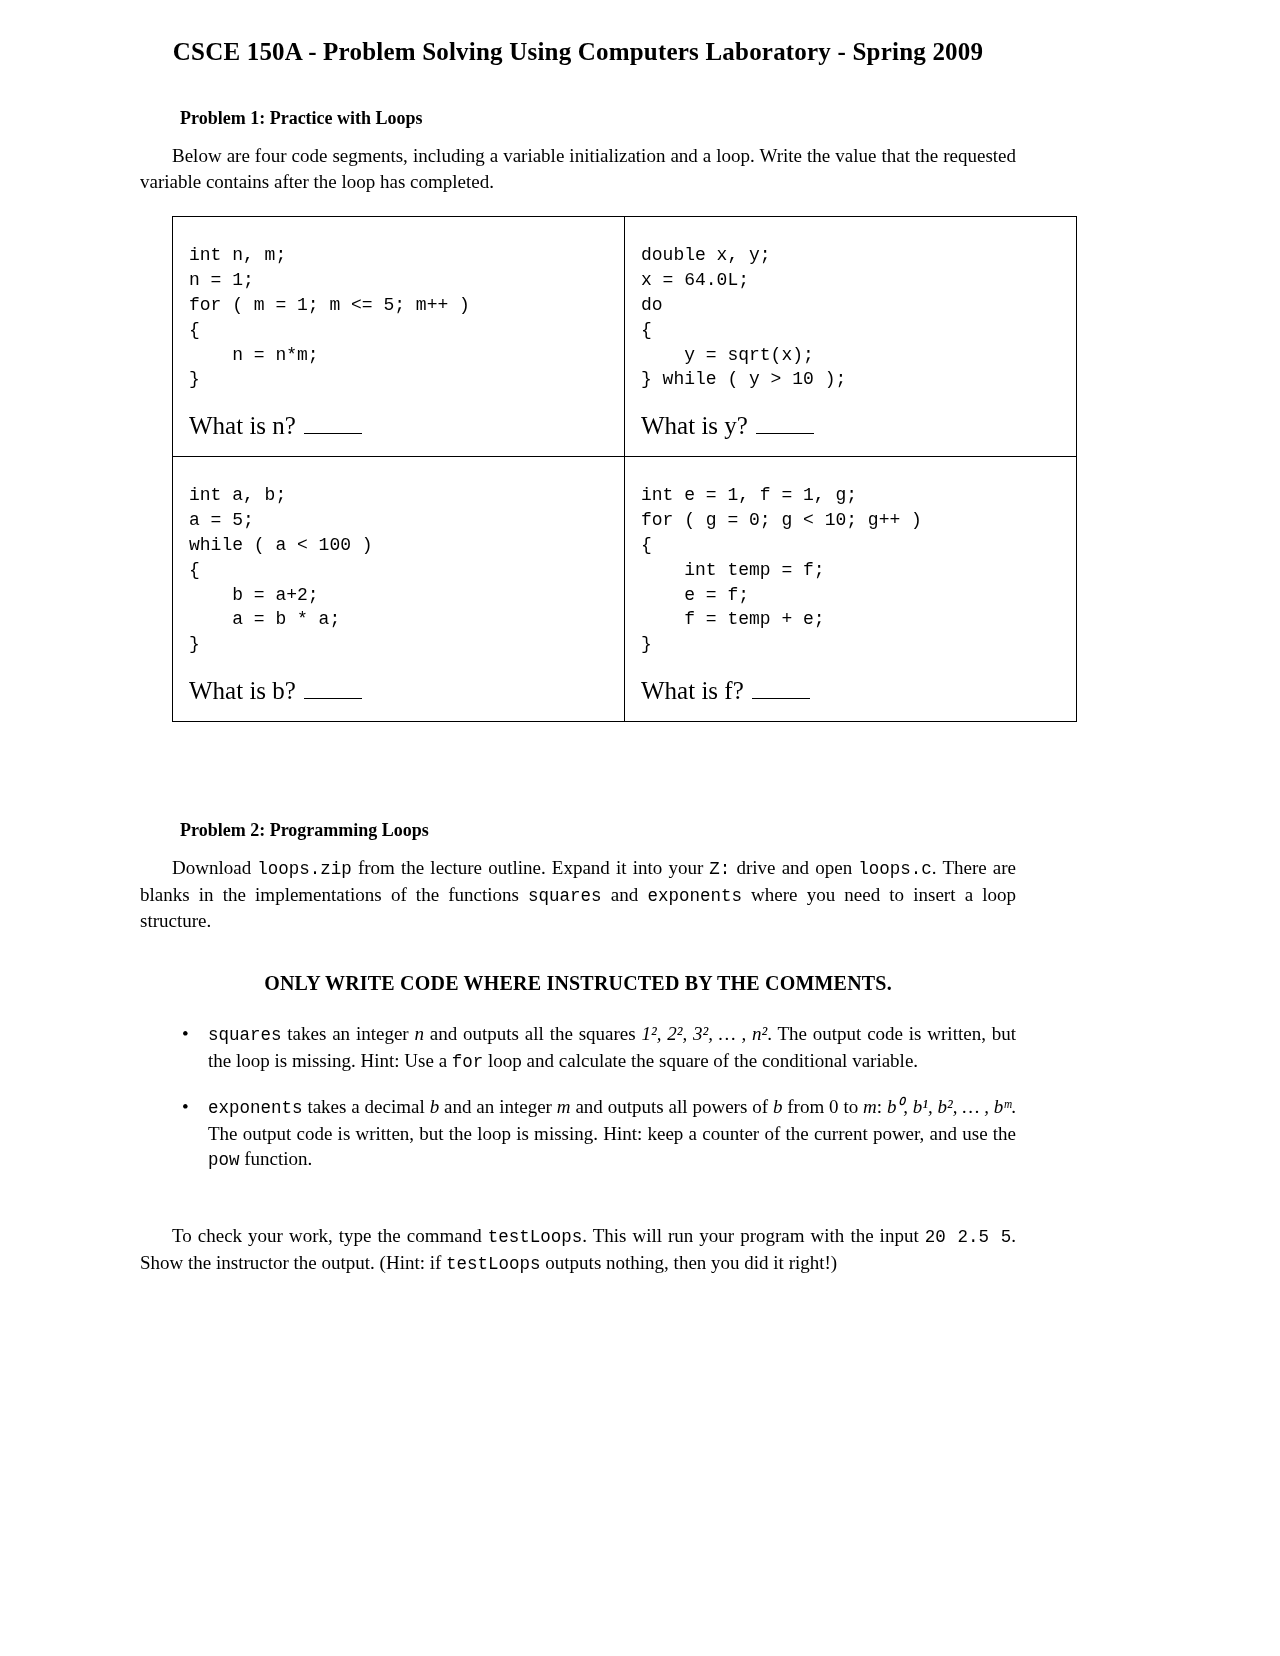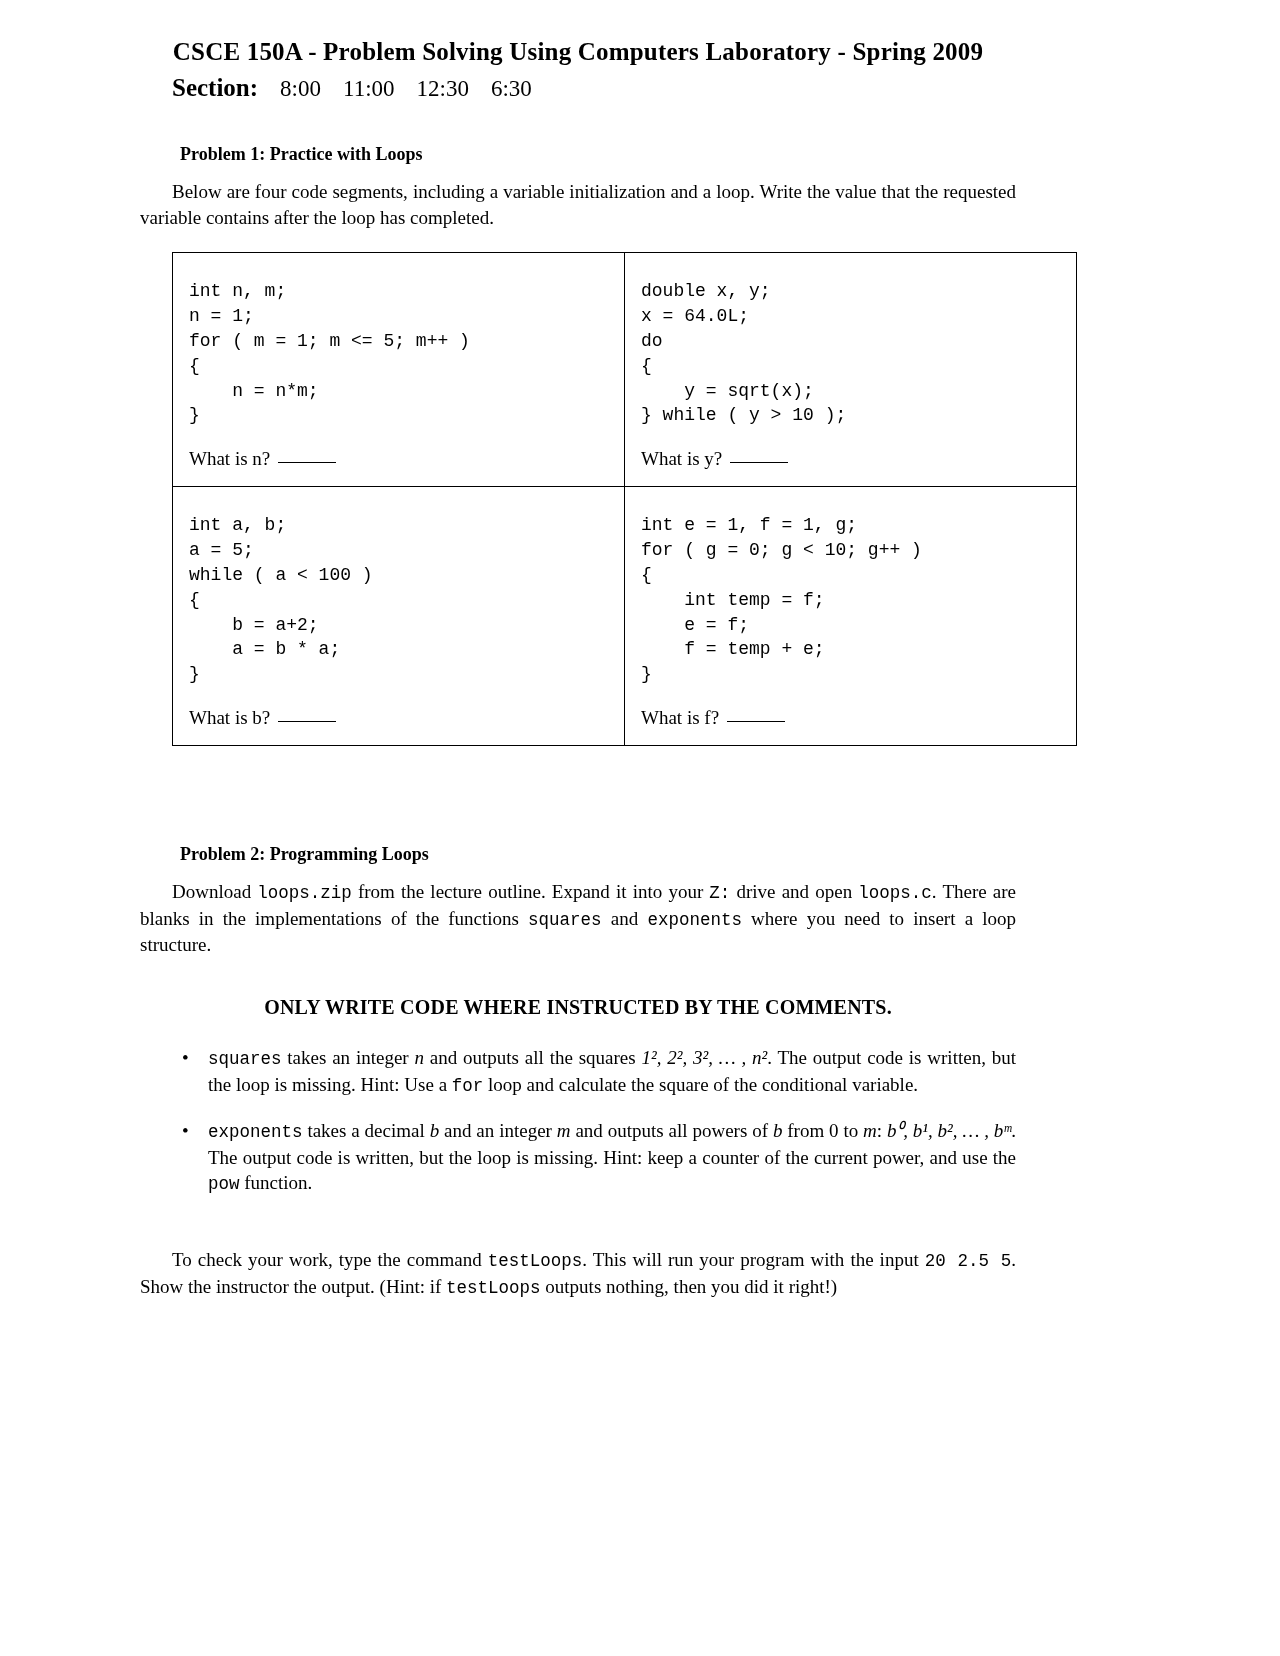--- a/index.html
+++ b/index.html
@@ -93,24 +93,24 @@
     width: 50%;
   }
   pre.code {
     font-family: "Liberation Mono", monospace;
     font-size: 18px;
     line-height: 1.38;
     margin: 0;
     white-space: pre;
   }
   .question {
-    font-size: 19px;
+    font-size: 25px;
     margin-top: 20px;
     display: flex;
-    align-items: flex-start;
+    align-items: center;
   }
   .q-blank {
     display: inline-block;
     width: 58px;
     border-bottom: 1.4px solid #000;
     height: 14px;
     margin-left: 8px;
   }
   .center-bold {
     text-align: center;
@@ -143,27 +143,20 @@
   .spacer-sm { height: 16px; }
 </style>
 </head>
 <body>
 
 <div class="page">
 
   <div class="course-title">CSCE 150A - Problem Solving Using Computers Laboratory - Spring 2009</div>
 
 
-  <div class="section-row">
-    <span class="section-label">Section:</span>
-    <span class="section-opt">8:00</span>
-    <span class="section-opt">11:00</span>
-    <span class="section-opt">12:30</span>
-    <span class="section-opt">6:30</span>
-  </div>
 
   <div class="problem-heading">Problem 1: Practice with Loops</div>
   <p class="body indent">Below are four code segments, including a variable initialization and a loop.  Write the value that the requested variable contains after the loop has completed.</p>
 
   <table class="code-table">
     <tbody>
         <tr>
       <td>
         <pre class="code">int n, m;
 n = 1;

